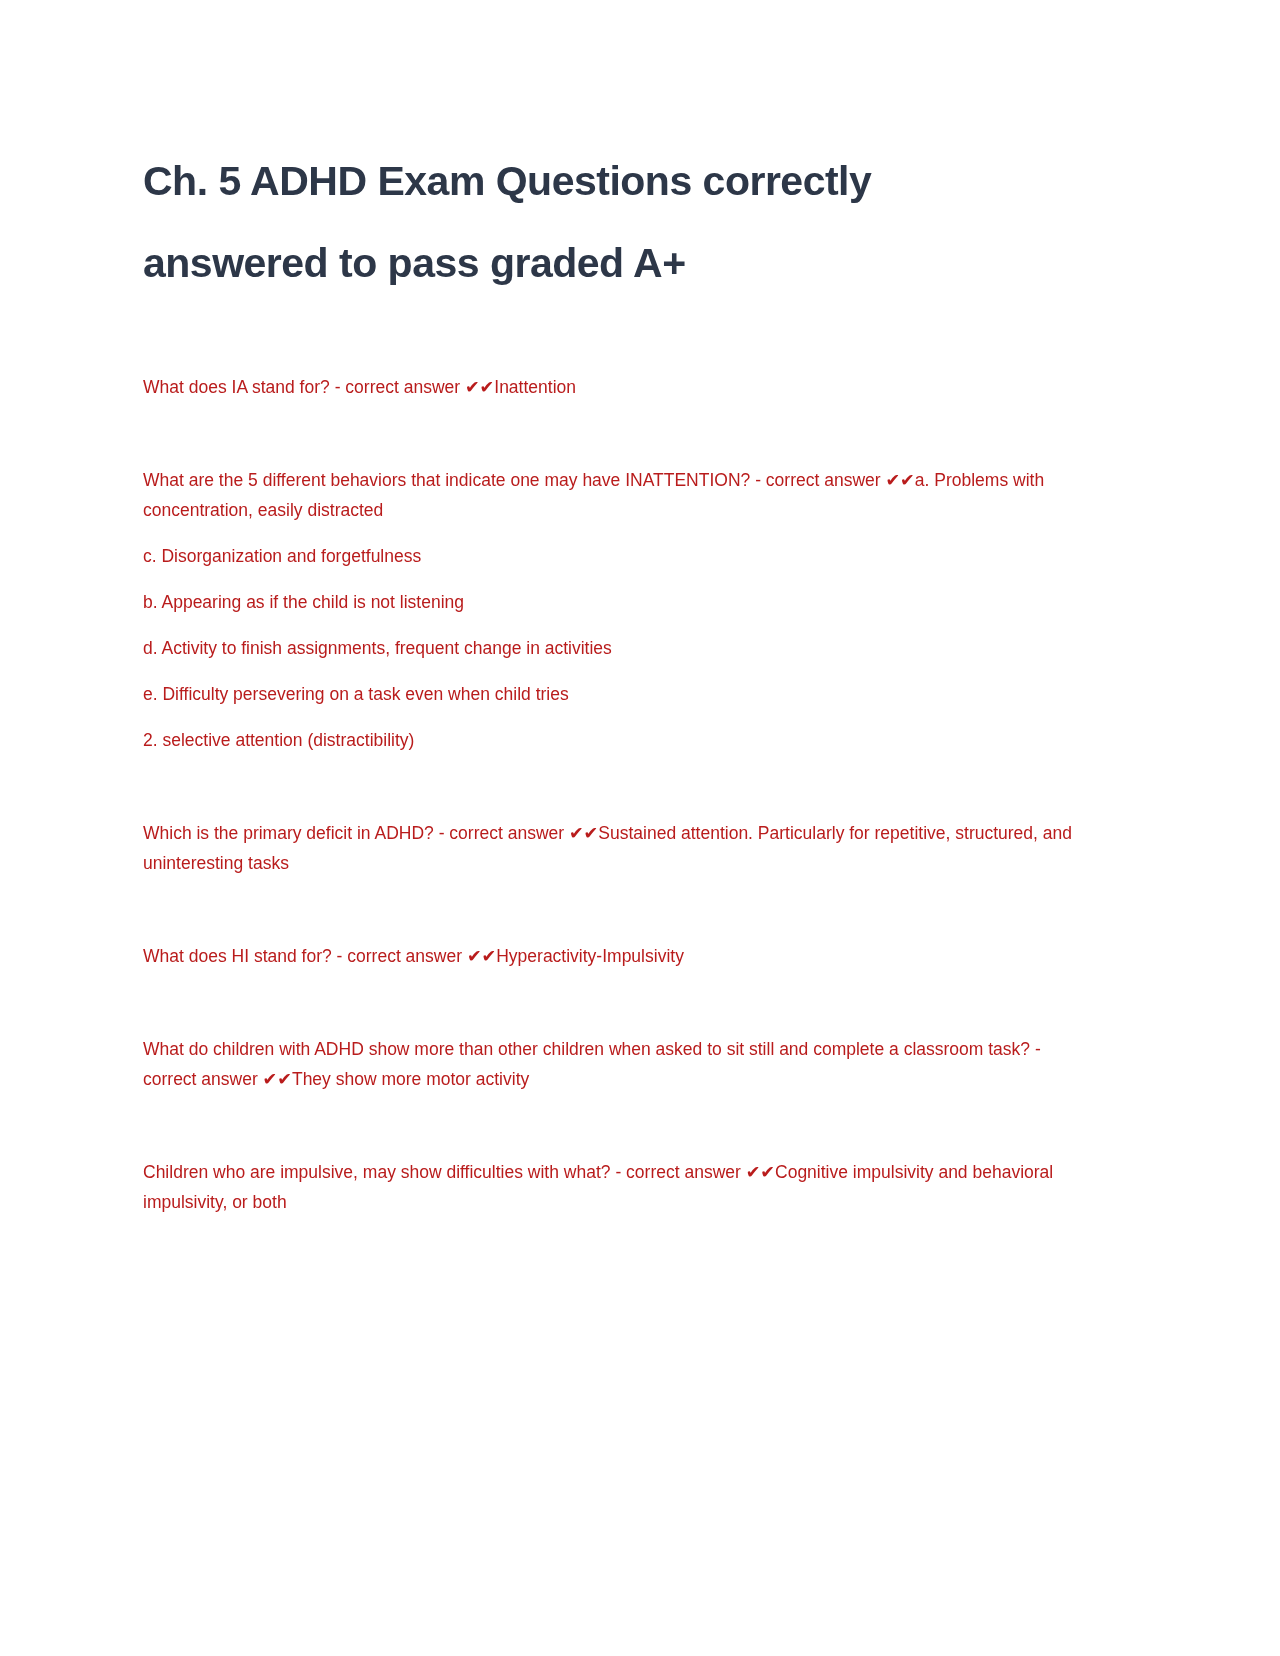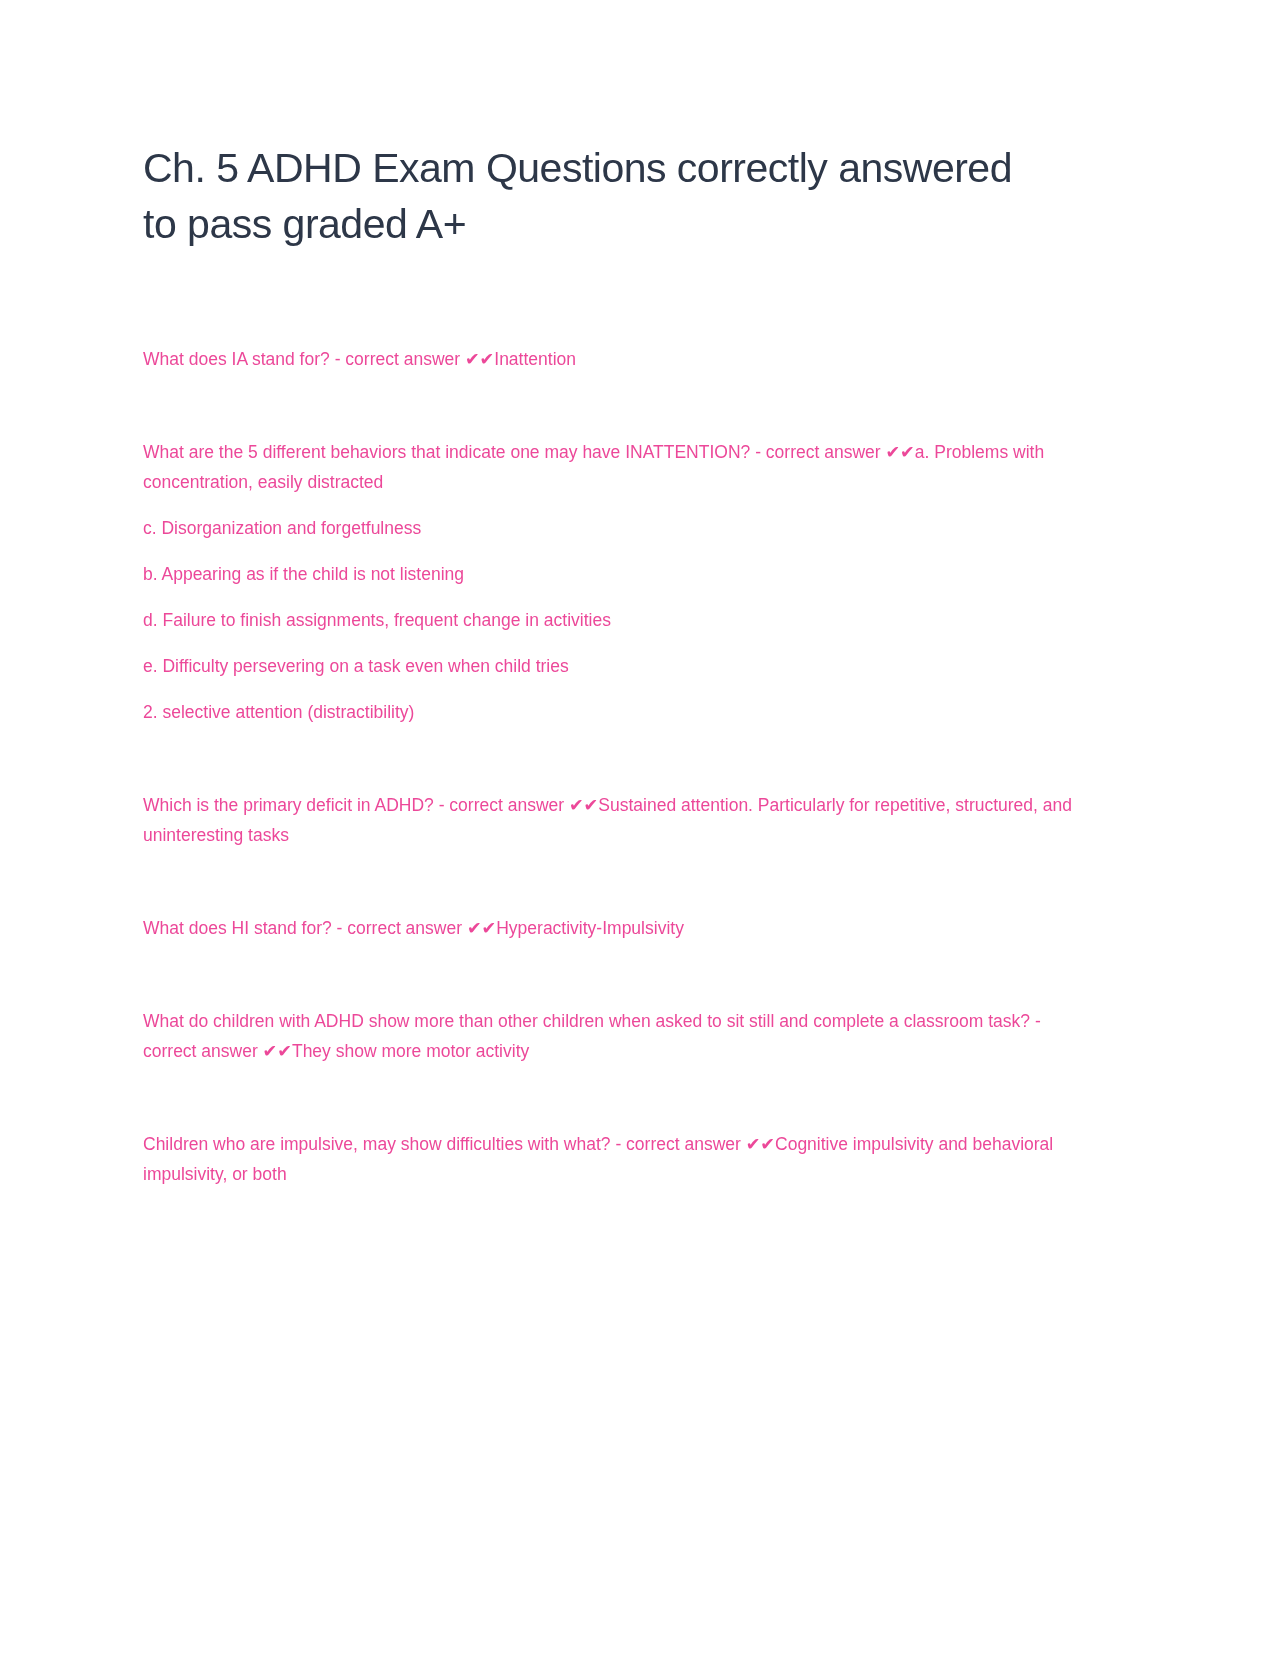--- a/index.html
+++ b/index.html
@@ -11,51 +11,51 @@
     font-family: "Liberation Sans", sans-serif;
   }
   .page {
     box-sizing: border-box;
     width: 1280px;
     height: 1656px;
     padding: 140px 187px 0 143px;
     background: #ffffff;
   }
   .doc-title {
-    margin: 0 0 92px 0;
+    margin: 0 0 68px 0;
     max-width: 890px;
     font-size: 41px;
-    line-height: 56px;
-    font-weight: 400;
+    line-height: 82px;
+    font-weight: 700;
     letter-spacing: -0.5px;
     color: #2d3748;
   }
   .doc-body {
     font-size: 17.5px;
     line-height: 30px;
     color: #151515;
   }
   .para {
     margin: 0 0 16px 0;
   }
   .para.block-start {
     margin-top: 63px;
   }
 </style>
 </head>
 <body style="background: rgb(255, 255, 255);">
 
 <div class="page">
   <h1 class="doc-title" style="color: rgb(45, 55, 72);">Ch. 5 ADHD Exam Questions correctly answered to pass graded A+</h1>
-  <div class="doc-body" style="color: #ec4899;">
+  <div class="doc-body" style="color: #b91c1c;">
       <p class="para block-start">What does IA stand for? - correct answer ✔✔Inattention</p>
       <p class="para block-start">What are the 5 different behaviors that indicate one may have INATTENTION? - correct answer ✔✔a. Problems with concentration, easily distracted</p>
       <p class="para">c. Disorganization and forgetfulness</p>
       <p class="para">b. Appearing as if the child is not listening</p>
-      <p class="para">d. Failure to finish assignments, frequent change in activities</p>
+      <p class="para">d. Activity to finish assignments, frequent change in activities</p>
       <p class="para">e. Difficulty persevering on a task even when child tries</p>
       <p class="para">2. selective attention (distractibility)</p>
       <p class="para block-start">Which is the primary deficit in ADHD? - correct answer ✔✔Sustained attention. Particularly for repetitive, structured, and uninteresting tasks</p>
       <p class="para block-start">What does HI stand for? - correct answer ✔✔Hyperactivity-Impulsivity</p>
       <p class="para block-start">What do children with ADHD show more than other children when asked to sit still and complete a classroom task? - correct answer ✔✔They show more motor activity</p>
       <p class="para block-start">Children who are impulsive, may show difficulties with what? - correct answer ✔✔Cognitive impulsivity and behavioral impulsivity, or both</p>
     </div>
 </div>
 
 </body></html>

